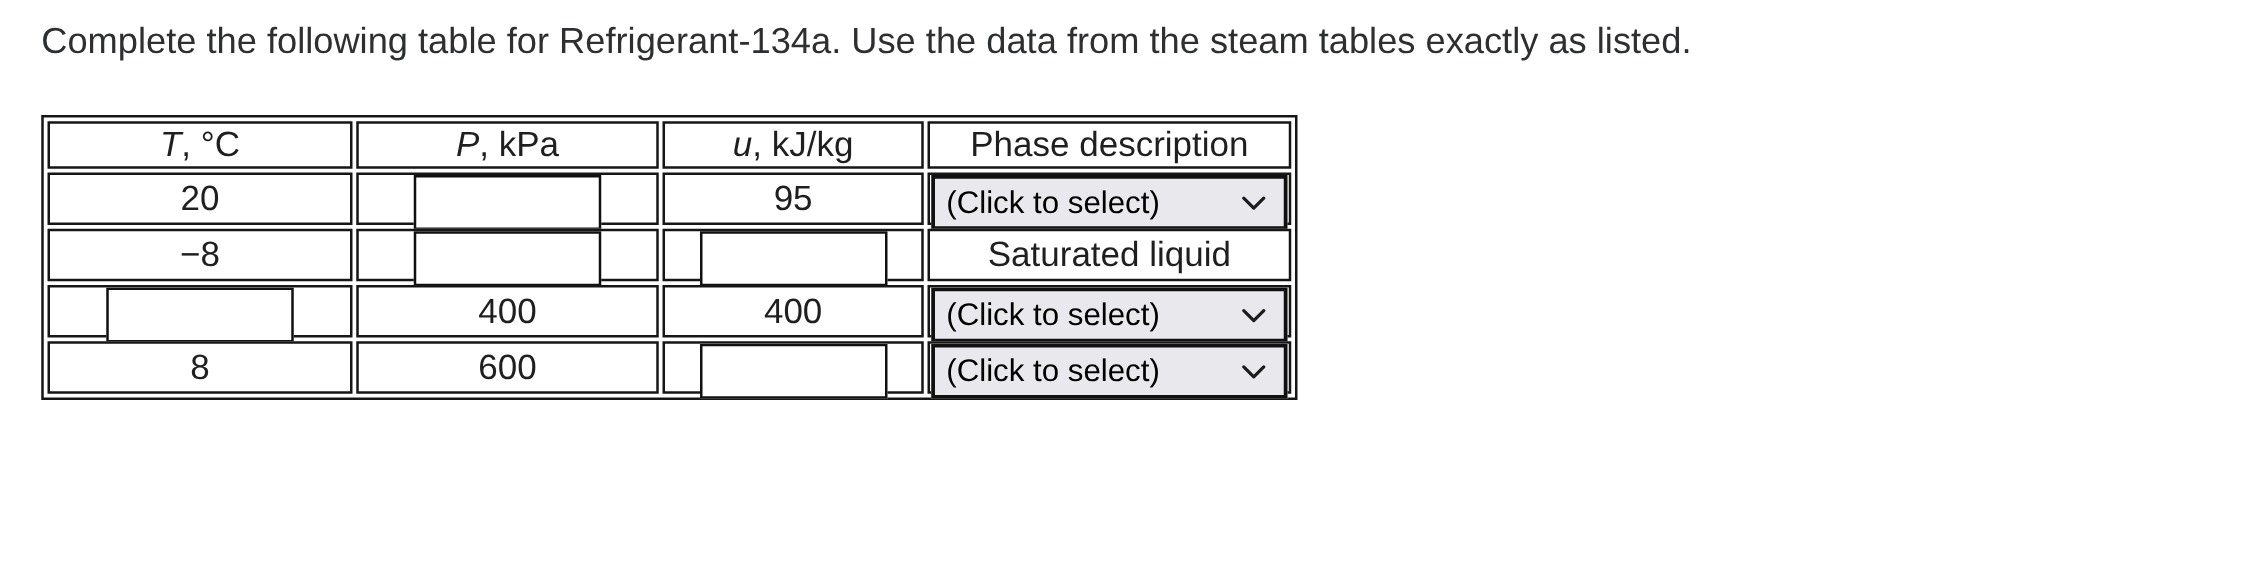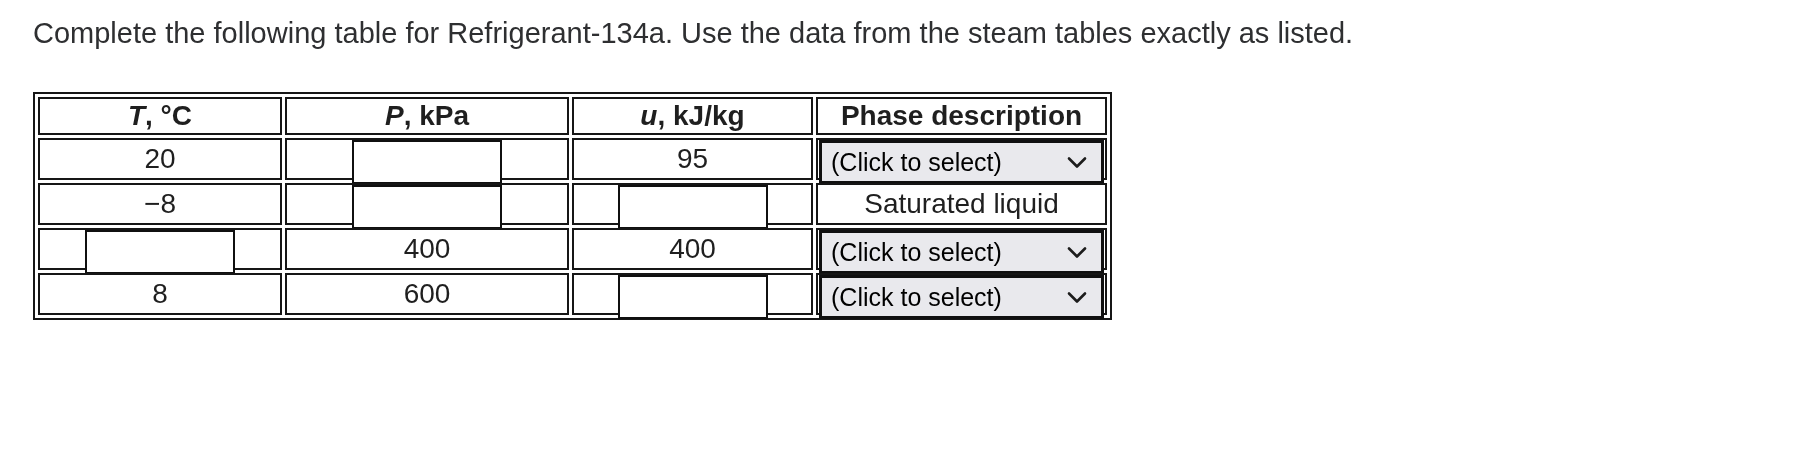--- a/index.html
+++ b/index.html
@@ -40,28 +40,28 @@
     padding: 0;
     text-align: center;
     vertical-align: middle;
     font-size: 28px;
     color: #1f1f1f;
     box-sizing: border-box;
     overflow: visible;
   }
   .qtable th {
     height: 38px;
-    font-weight: 700;
+    font-weight: 400;
   }
   .qtable td {
     height: 42px;
   }
   .col-t { width: 244px; }
-  .col-p { width: 284px; }
-  .col-u { width: 241px; }
+  .col-p { width: 242px; }
+  .col-u { width: 209px; }
   .col-ph { width: 291px; }
   .sym { font-style: italic; }
   td.widget {
     vertical-align: top;
   }
   .cell-input {
     display: block;
     width: 150px;
     height: 44px;
     margin: 0 auto -9px auto;

